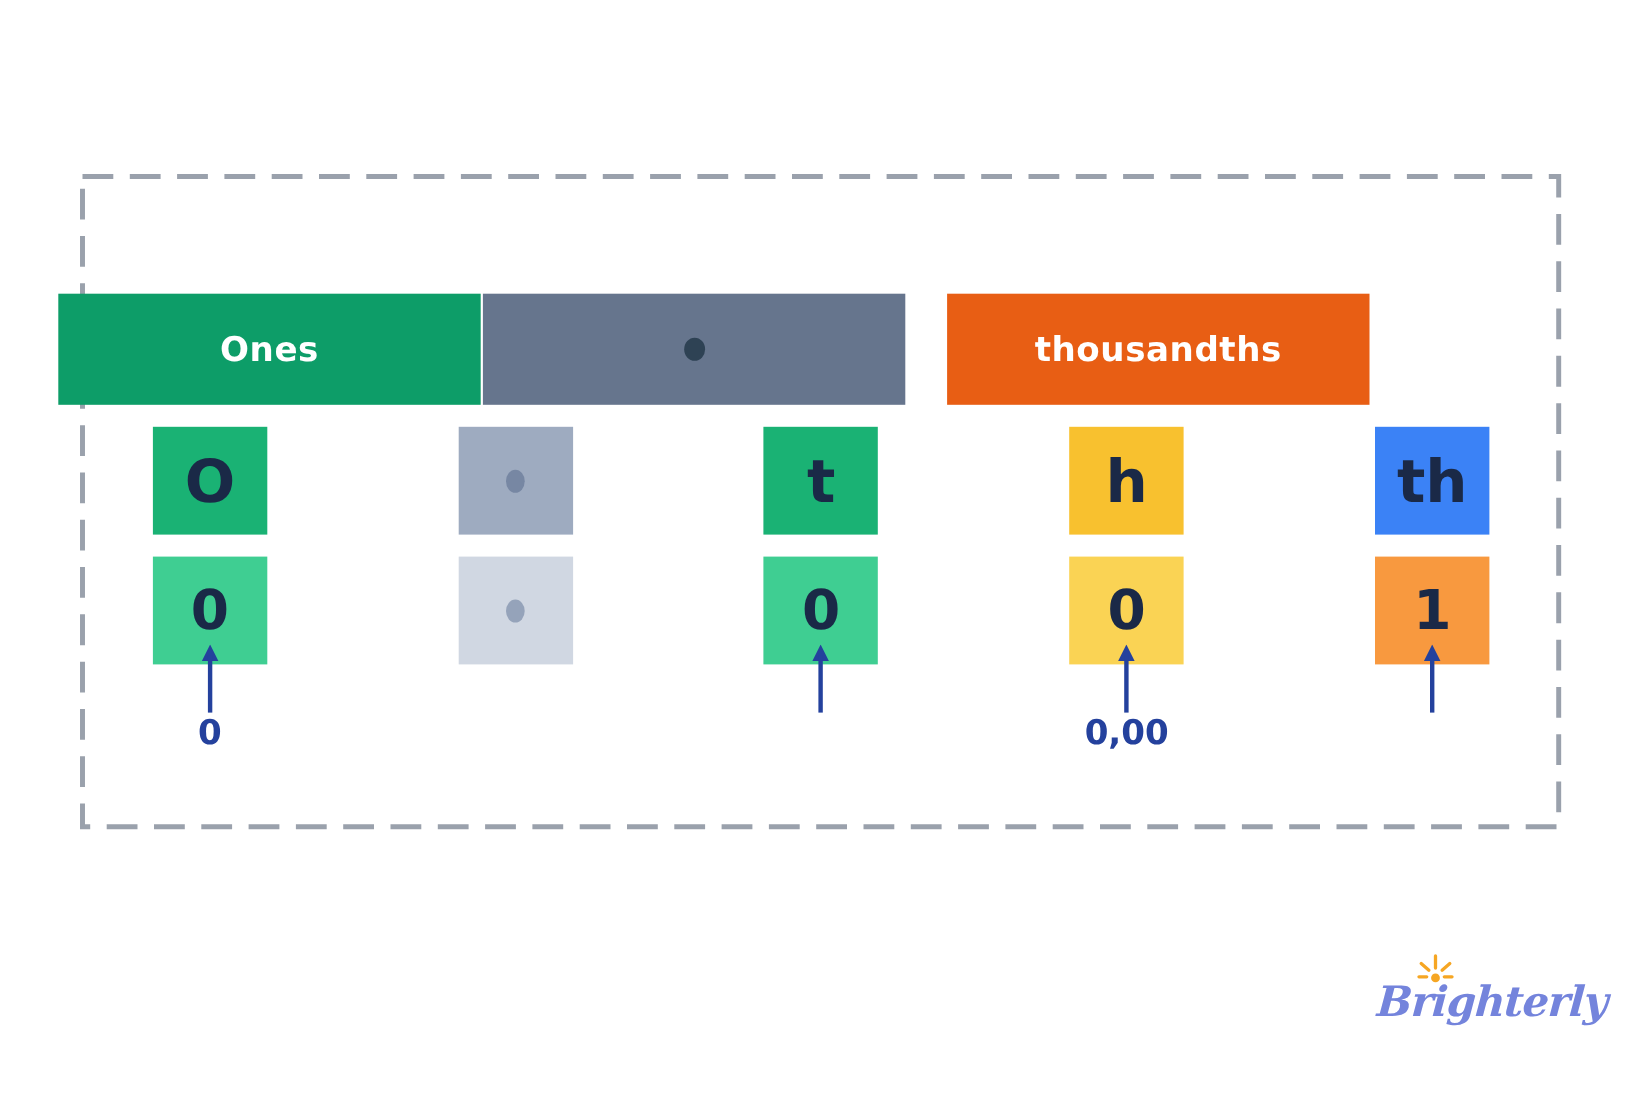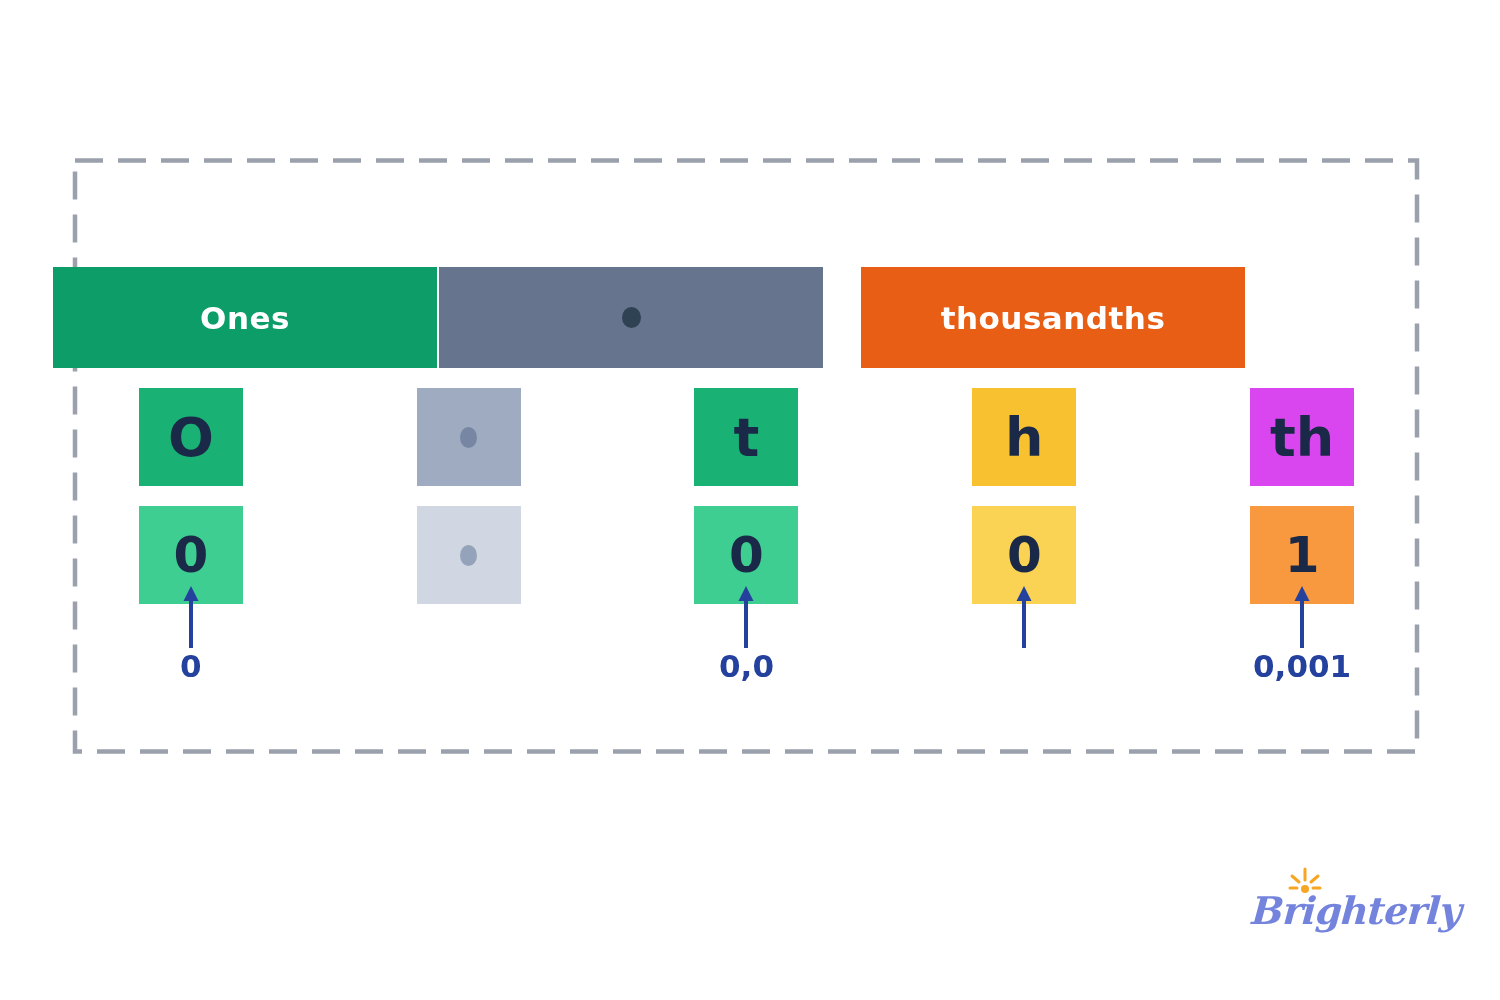--- a/index.html
+++ b/index.html
@@ -43,21 +43,21 @@
     color:#1A2947;font-weight:700;
   }
   .sq-abbr{margin-bottom:20px;font-size:54px;}
   .sq-digit{font-size:50px;}
   .t-green-dark{background:#1AB274;}
   .t-green-light{background:#3FCE92;}
   .t-gray-dark{background:#9EABC0;}
   .t-gray-light{background:#D0D7E2;}
   .t-yellow-dark{background:#F8C12F;}
   .t-yellow-light{background:#FAD354;}
-  .t-orange-dark{background:#d946ef;}
+  .t-orange-dark{background:#3b82f6;}
   .t-orange-light{background:#F8993F;}
   
   .dot{border-radius:50%;}
   .dot-header{width:19px;height:21px;background:#2E4254;}
   .dot-abbr{width:17px;height:21px;background:#7787A3;}
   .dot-digit{width:17px;height:21px;background:#95A3BA;}
   
   .arrow{
     position:absolute;top:198px;left:50%;
     transform:translateX(-50%);
@@ -131,48 +131,47 @@
       <div class="sq sq-abbr t-green-dark">
         <span>t</span>
       </div>
       <div class="sq sq-digit t-green-light">
         <span>0</span>
       </div>
       <svg class="arrow" width="18" height="62" viewBox="0 0 18 62">
         <polygon points="9,0 16.5,15 1.5,15" fill="#24419D"></polygon>
         <rect x="7" y="10" width="4" height="52" fill="#24419D"></rect>
       </svg>
-      <div class="value-label">0,0</div>
     </div>
 
     <div class="col">
       <div class="sq sq-abbr t-yellow-dark">
         <span>h</span>
       </div>
       <div class="sq sq-digit t-yellow-light">
         <span>0</span>
       </div>
       <svg class="arrow" width="18" height="62" viewBox="0 0 18 62">
         <polygon points="9,0 16.5,15 1.5,15" fill="#24419D"></polygon>
         <rect x="7" y="10" width="4" height="52" fill="#24419D"></rect>
       </svg>
+      <div class="value-label">0,00</div>
     </div>
 
     <div class="col">
       <div class="sq sq-abbr t-orange-dark">
         <span>th</span>
       </div>
       <div class="sq sq-digit t-orange-light">
         <span>1</span>
       </div>
       <svg class="arrow" width="18" height="62" viewBox="0 0 18 62">
         <polygon points="9,0 16.5,15 1.5,15" fill="#24419D"></polygon>
         <rect x="7" y="10" width="4" height="52" fill="#24419D"></rect>
       </svg>
-      <div class="value-label">0,001</div>
     </div>
 
   </div>
 
   <div class="logo">
     <svg class="logo-sun" width="34" height="30" viewBox="0 0 34 30">
       <g stroke="#F6A623" stroke-width="3" stroke-linecap="round">
         <line x1="17" y1="14" x2="17" y2="3"></line>
         <line x1="11" y1="16" x2="4" y2="10"></line>
         <line x1="23" y1="16" x2="30" y2="10"></line>

